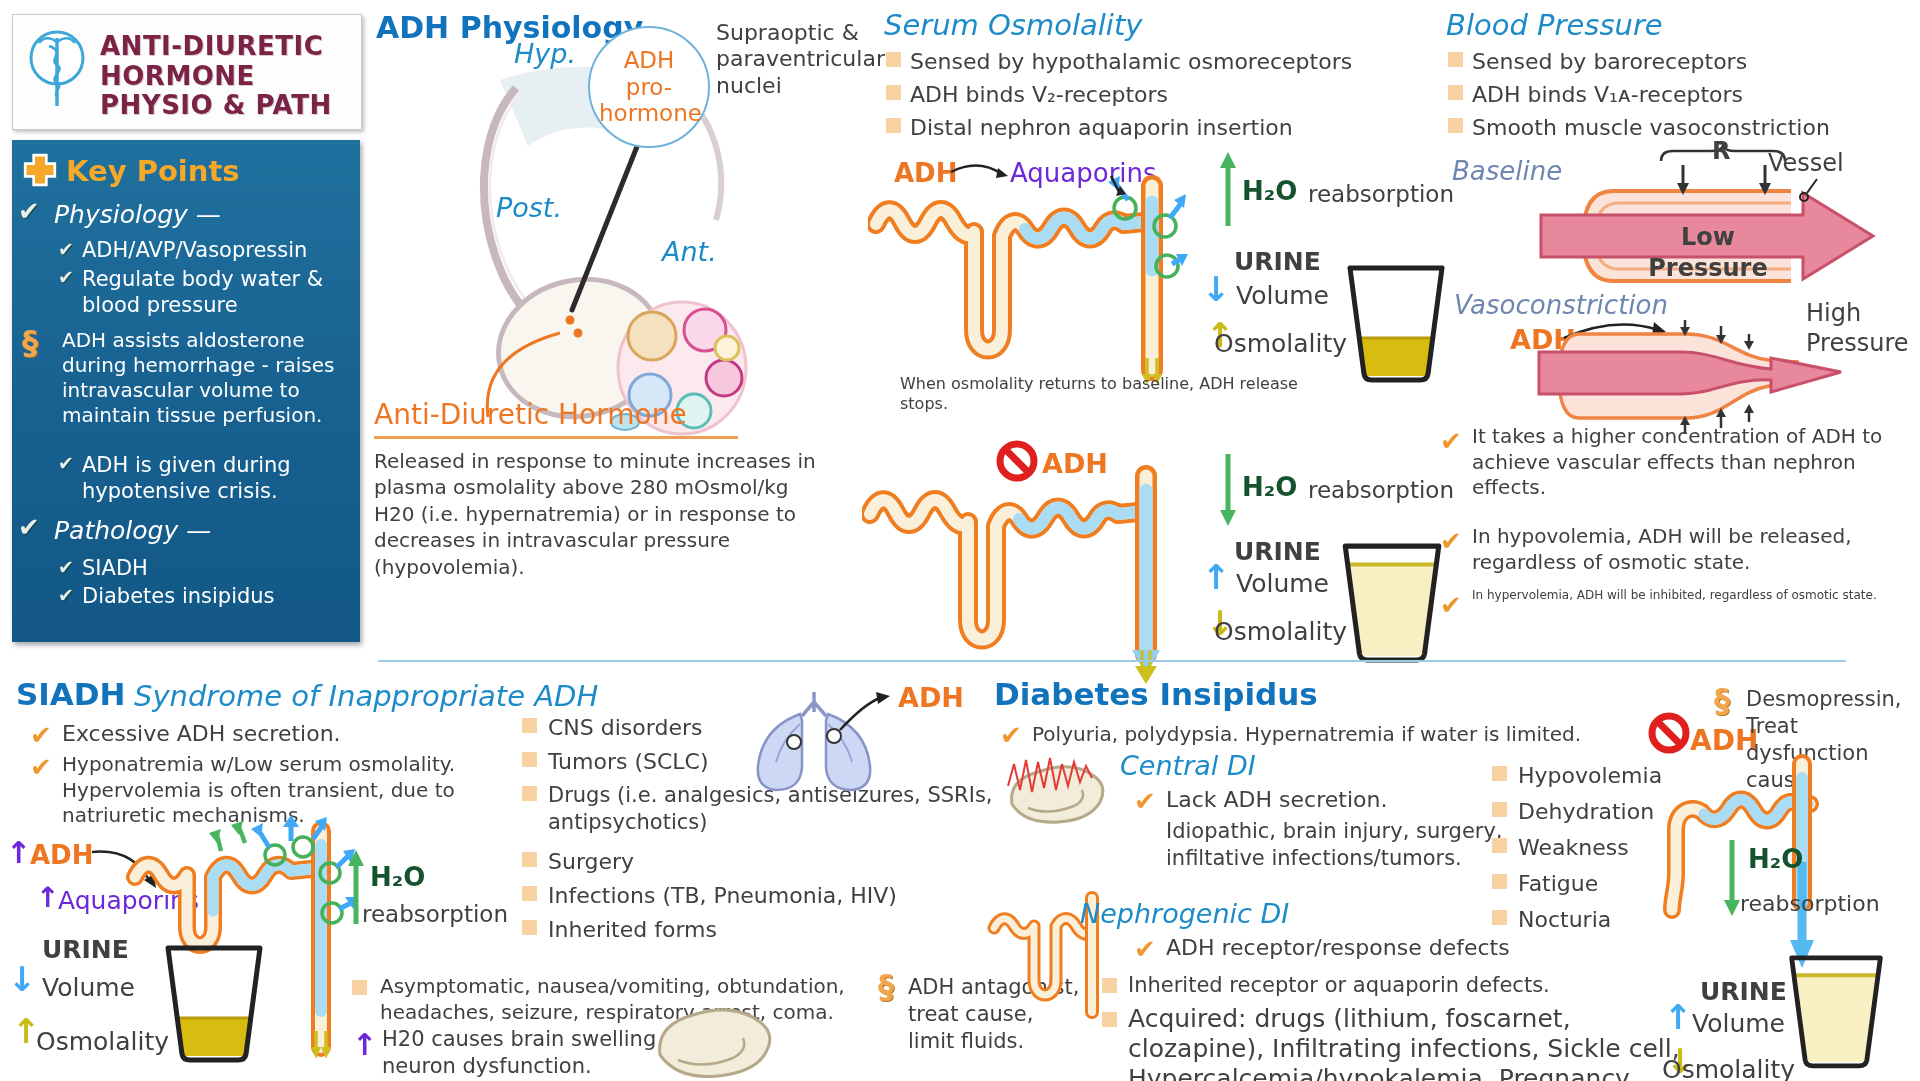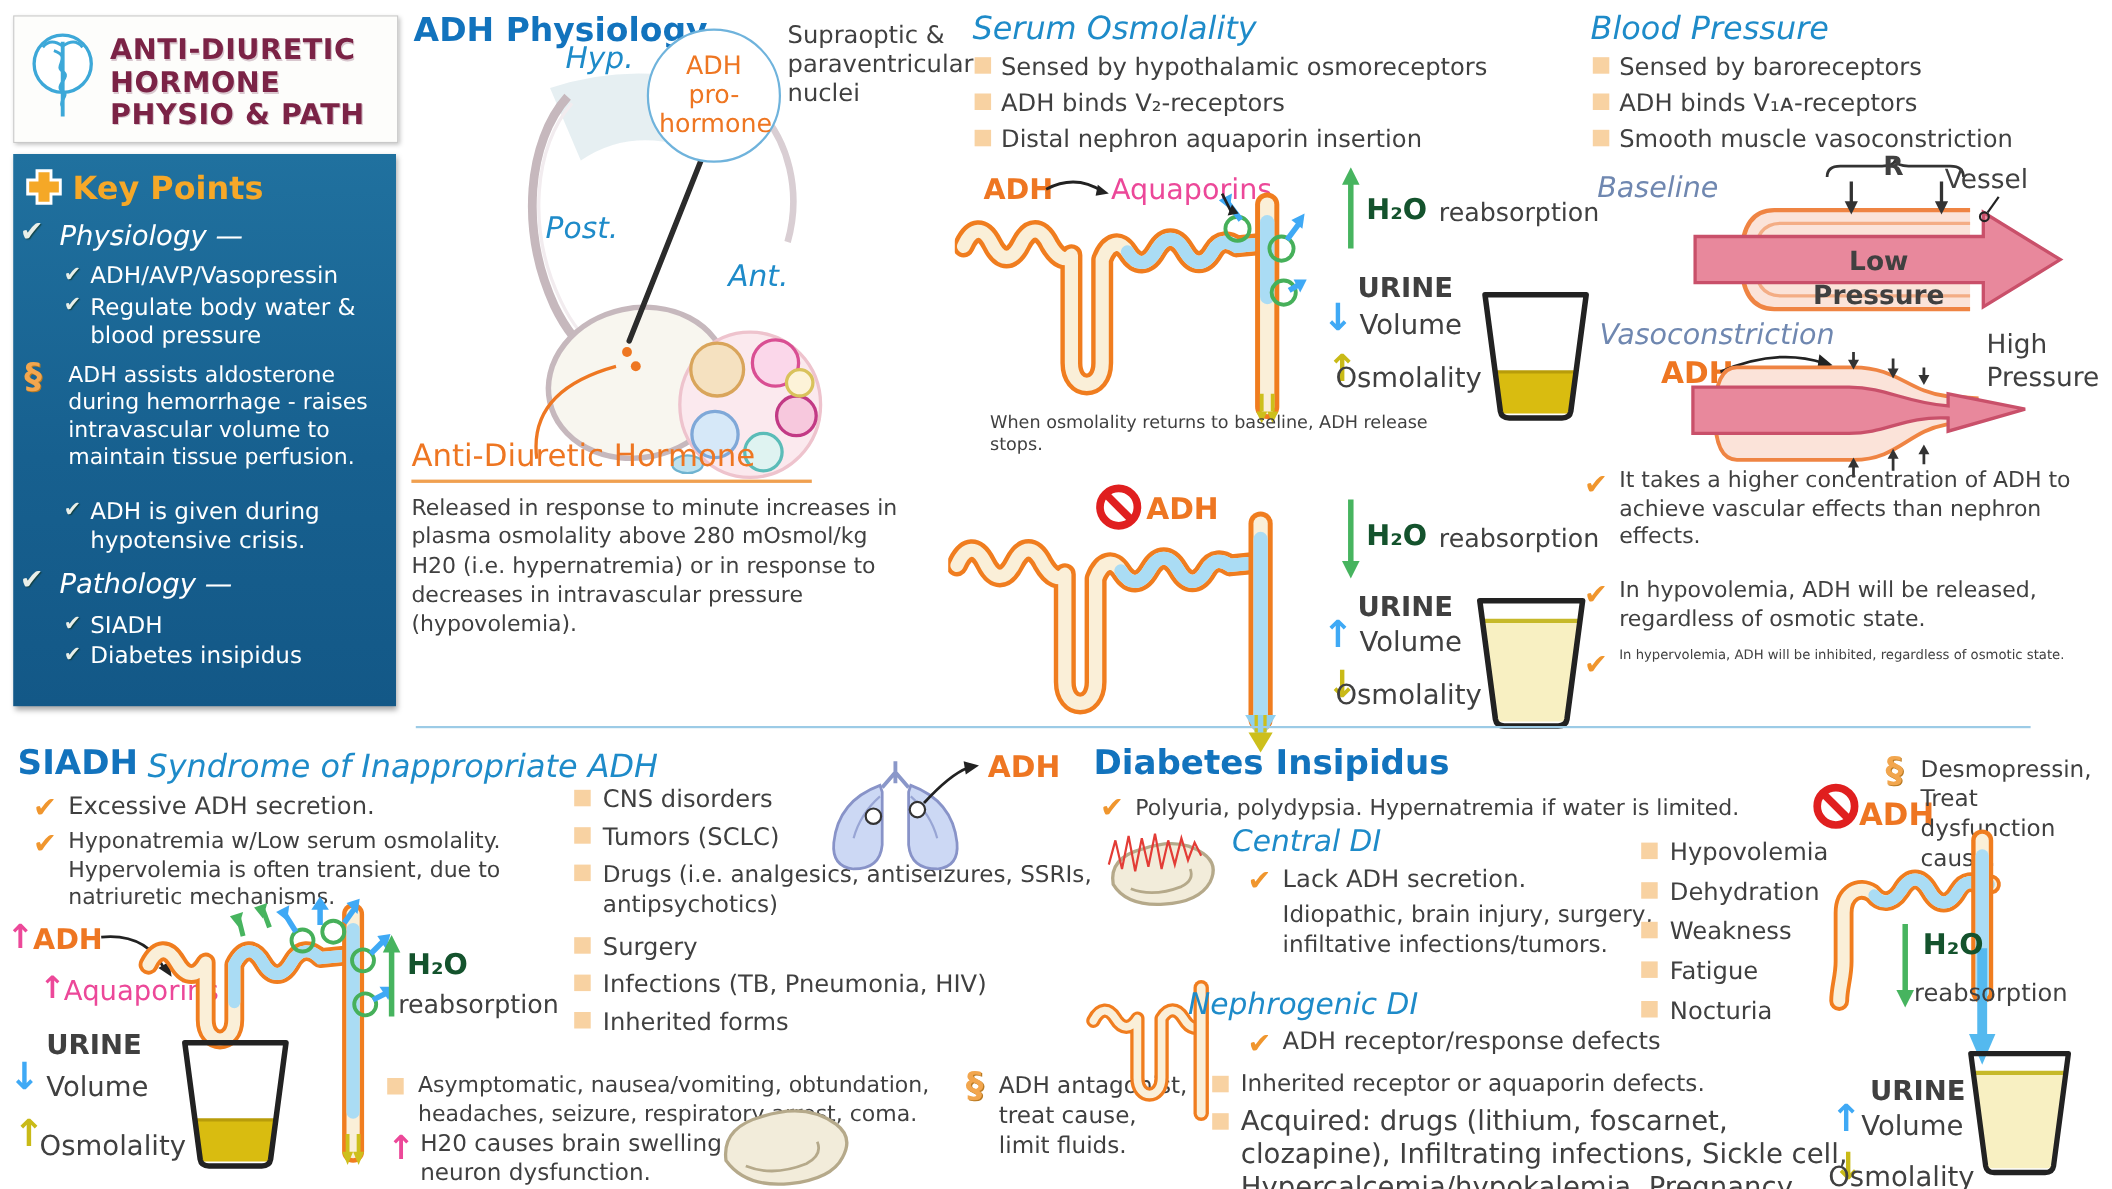--- a/index.html
+++ b/index.html
@@ -6,21 +6,21 @@
   #page{position:relative;width:1920px;height:1081px;background:#ffffff;overflow:hidden;
         font-family:"DejaVu Sans",sans-serif;color:#1c1c1c;padding-left:28px;}
   .abs{position:absolute;}
   .t{font-size:22px;line-height:1.28;color:#404040;}
   .b{font-weight:bold;}
   .it{font-style:italic;}
   .blue{color:#1273bd;}
   .lblue{color:#1e8bc9;}
   .slate{color:#6f87b0;}
   .orange{color:#ee7622;}
-  .green{color:#ec4899;}
+  .green{color:#6d28d9;}
   .h2o{color:#14532d;}
   .yellow{color:#c9ba17;}
   .bluearrow{color:#3fa9f5;}
   .ar{font-weight:bold;line-height:1;}
   .sq{width:15px;height:15px;background:#f8d2a2;display:inline-block;}
   .chk{color:#f0962e;font-weight:bold;font-size:26px;line-height:1;}
   .wchk{color:#e9efe9;font-weight:bold;text-shadow:1px 1px 1px rgba(15,50,30,.65);line-height:1;}
   .squig{color:#f2a64e;font-weight:bold;text-shadow:1px 1px 0 #b97a22;line-height:1;}
   .header-card{background:#fdfdfb;border:1px solid #c9c9c9;box-shadow:2px 2px 4px rgba(0,0,0,.25);}
   .key-panel{background:linear-gradient(180deg,#20719f 0%,#17608f 55%,#135887 100%);

